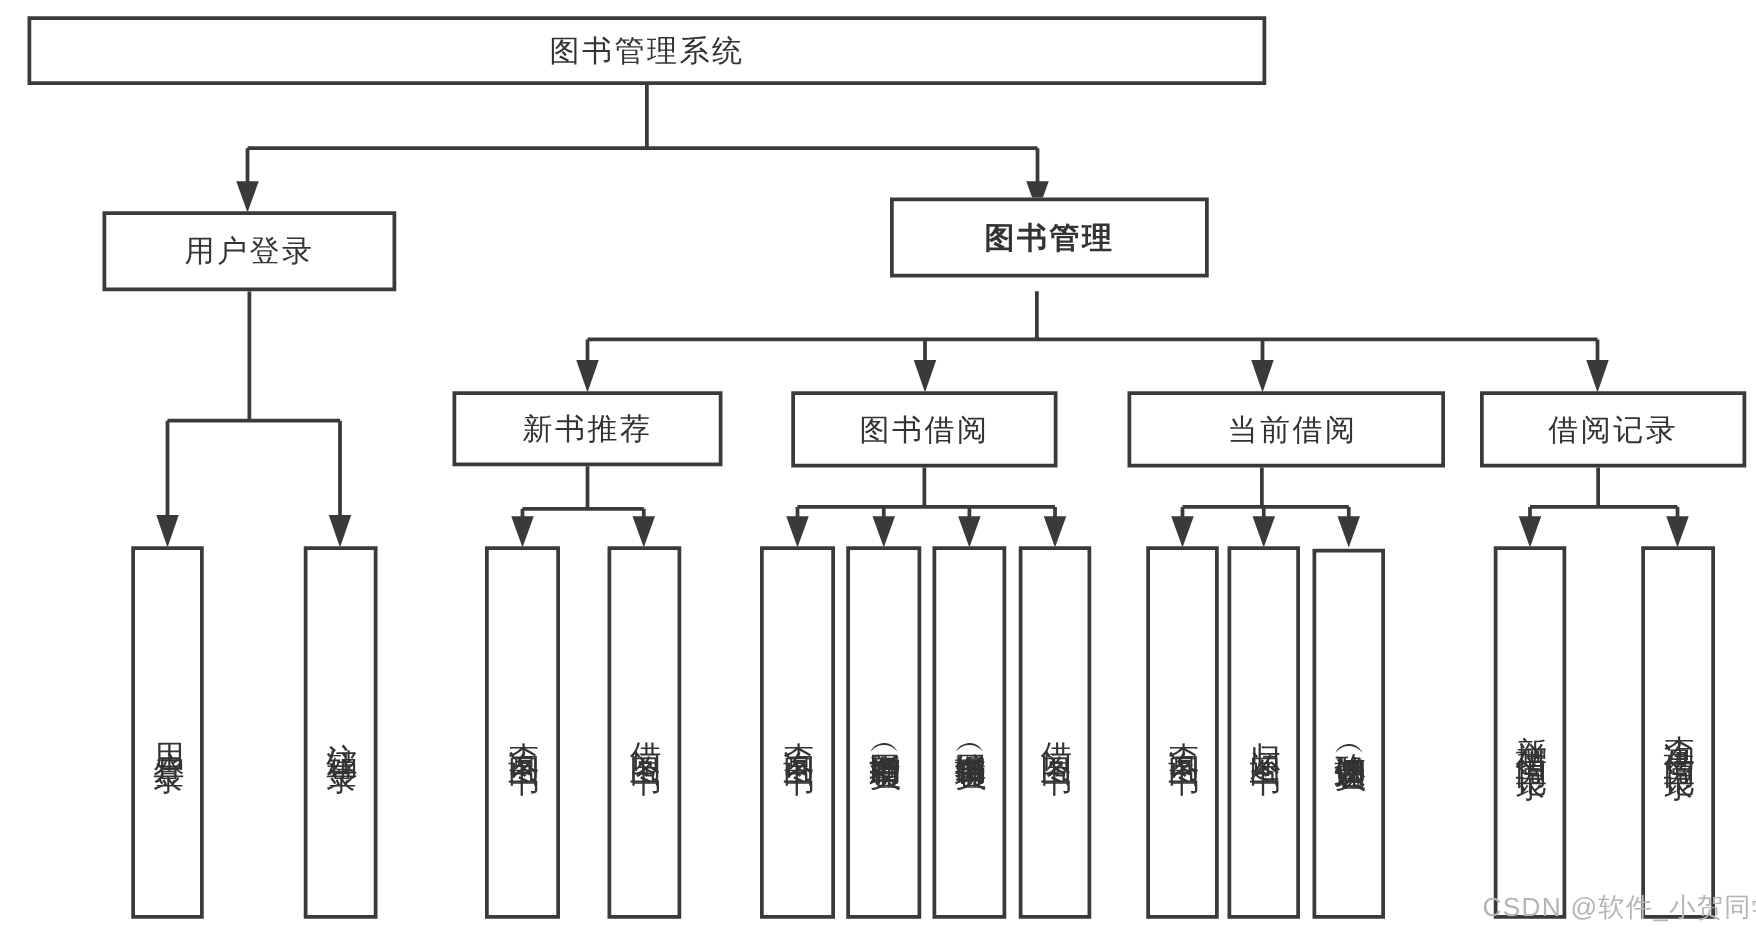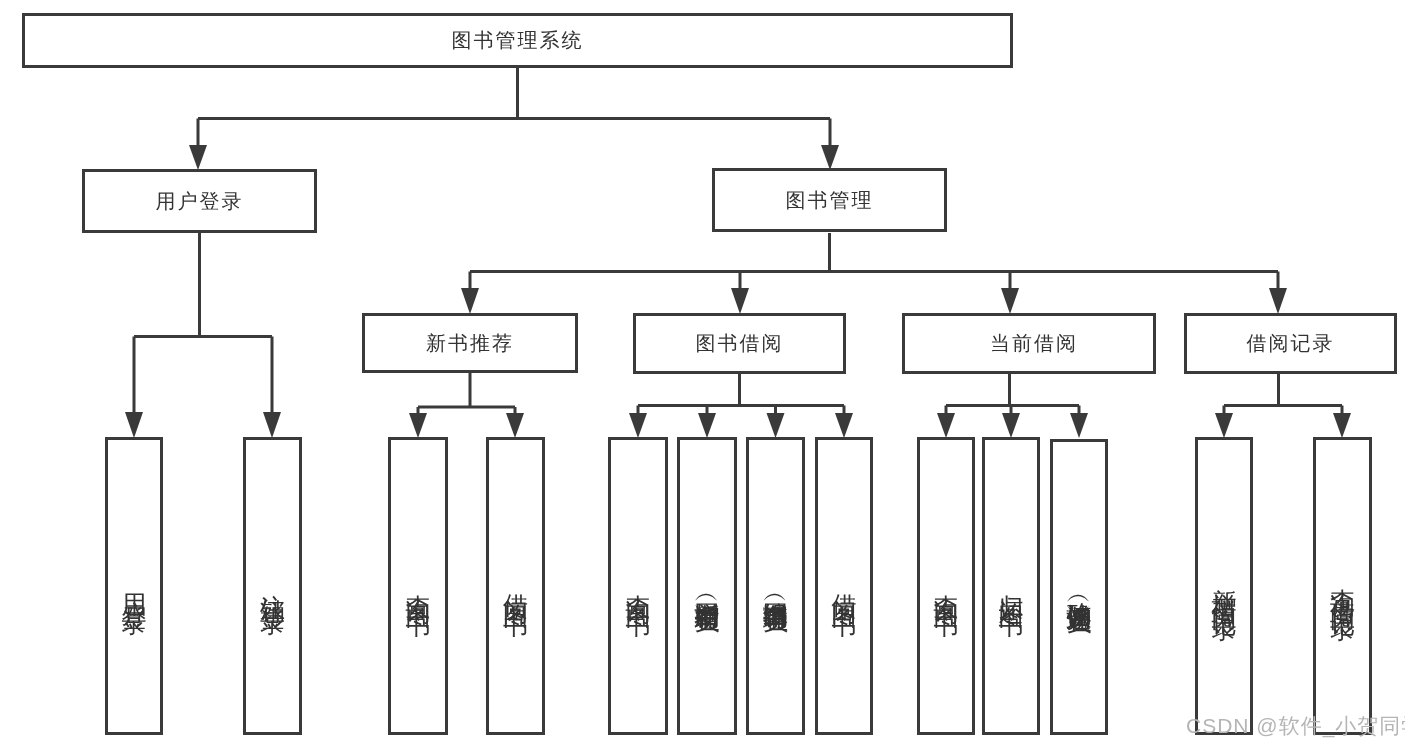--- a/index.html
+++ b/index.html
@@ -26,21 +26,21 @@
     box-sizing: border-box;
     border: 3px solid #3a3a3a;
     background: #ffffff;
     display: flex;
     align-items: center;
     justify-content: center;
     color: #333333;
     z-index: 2;
   }
   .node.h span {
-    font-size: 20px;
+    font-size: 24px;
     letter-spacing: 2px;
     white-space: nowrap;
   }
   .node.v span {
     writing-mode: vertical-rl;
     text-orientation: mixed;
     font-size: 25px;
     letter-spacing: 6px;
     line-height: 1;
     white-space: nowrap;
@@ -97,21 +97,21 @@
     </g>
   </svg>
 
   <div class="node h" style="left:22px; top:13px; width:991px; height:55px;">
     <span>图书管理系统</span>
   </div>
 
   <div class="node h" style="left:82px; top:169px; width:235px; height:64px;">
     <span>用户登录</span>
   </div>
-  <div class="node h" style="left:712px; top:168px; width:235px; height:64px;">
+  <div class="node h" style="left:712px; top:158px; width:255px; height:64px;font-weight:bold;">
     <span>图书管理</span>
   </div>
 
   <div class="node h" style="left:362px; top:313px; width:216px; height:60px;">
     <span>新书推荐</span>
   </div>
   <div class="node h" style="left:633px; top:313px; width:213px; height:61px;justify-content:center;">
     <span>图书借阅</span>
   </div>
   <div class="node h" style="left:902px; top:313px; width:254px; height:61px;padding-left:10px;">

